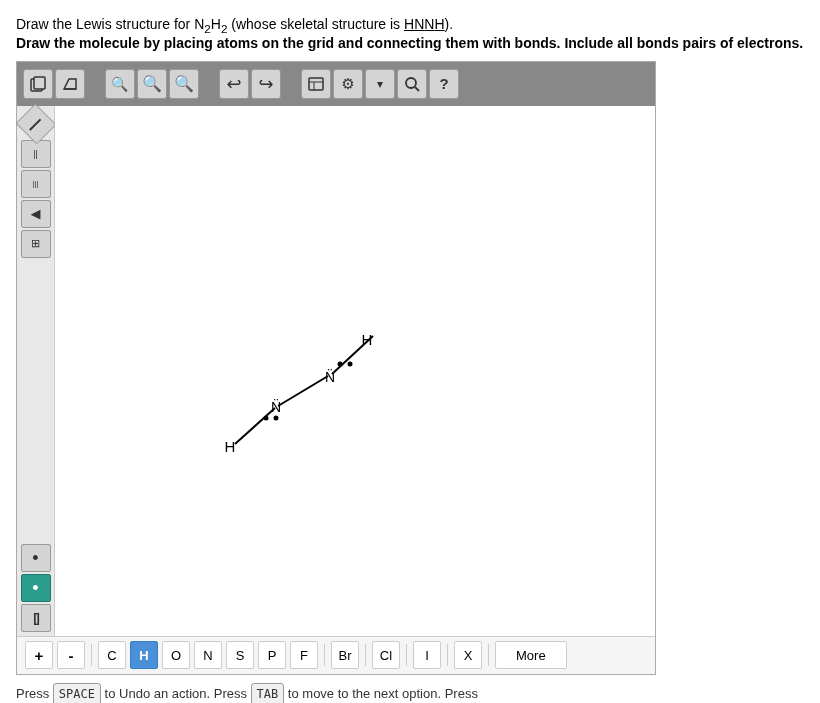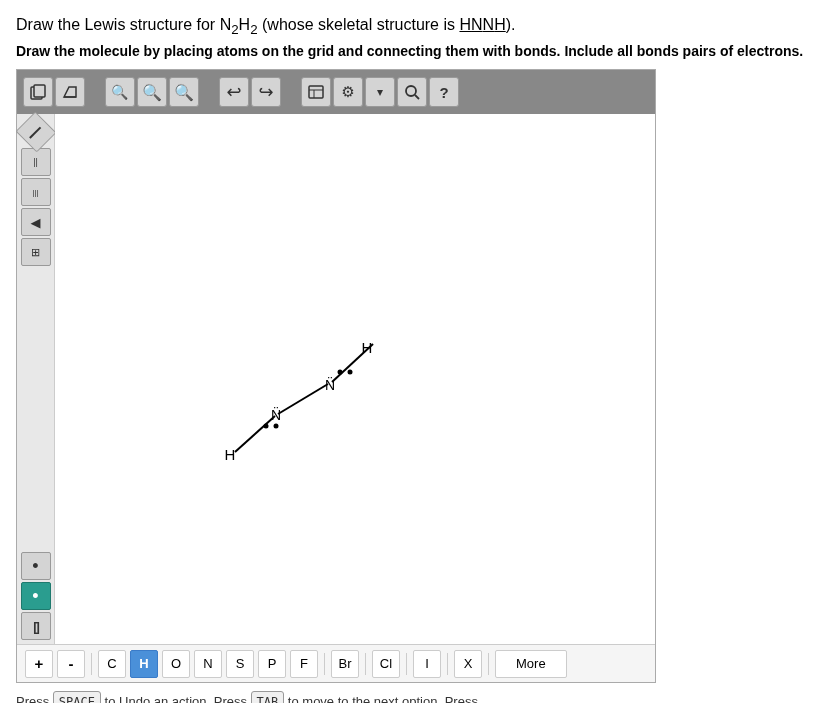--- a/index.html
+++ b/index.html
@@ -6,22 +6,21 @@
     body {
       font-family: Arial, sans-serif;
       background: #fff;
       width: 820px;
       min-height: 703px;
       padding: 16px;
       font-size: 14px;
       color: #000;
     }
     .instructions-1 {
-      margin-bottom: 6px;
-      font-size: 16px;
+      font-size: 14px;
     }
     .instructions-2 {
       margin-bottom: 10px;
       font-weight: bold;
       font-size: 14px;
     }
     .editor-container {
       border: 1px solid #aaa;
       width: 640px;
       background: #fff;

